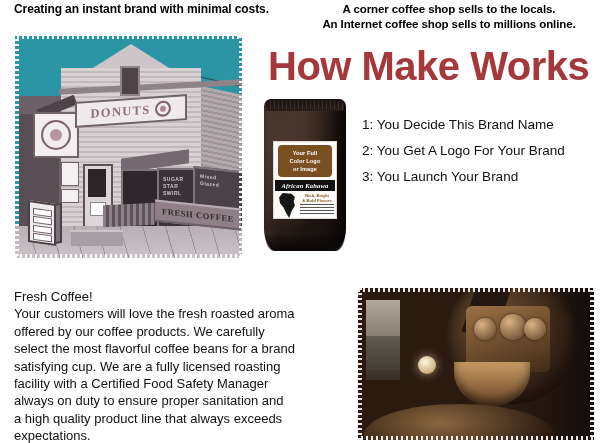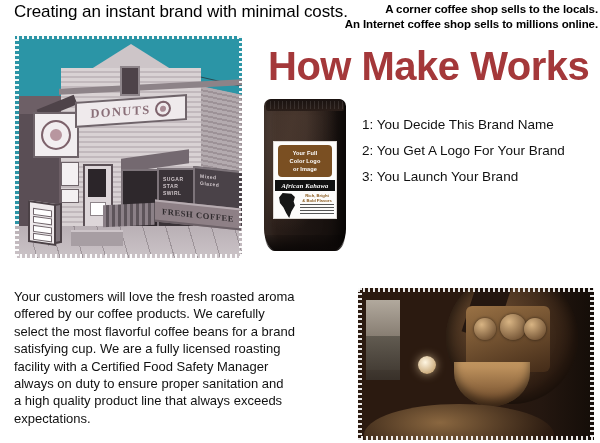--- a/index.html
+++ b/index.html
@@ -9,26 +9,26 @@
     font-family:"Liberation Sans", sans-serif;
     color:#000;
     overflow:hidden;
     position:relative;
   }
   .page{position:relative;width:600px;height:443px;}
 
   
   .hdr-left{
     position:absolute;left:14px;top:2px;
-    font-size:17px;font-weight:normal;letter-spacing:-0.1px;
+    font-size:12px;font-weight:bold;letter-spacing:-0.1px;
     white-space:nowrap;
   }
   .hdr-right{
     position:absolute;left:300px;top:2px;width:298px;
-    text-align:right;font-size:11.5px;font-weight:bold;
+    text-align:center;font-size:11.5px;font-weight:bold;
     line-height:15px;letter-spacing:-0.1px;
   }
   .hdr-right div{white-space:nowrap;}
 
   
   .shop{
     position:absolute;left:15px;top:36px;width:227px;height:222px;
     overflow:hidden;
   }
   .sky{position:absolute;left:0;top:0;width:100%;height:100%;background:#2b95a6;}
@@ -404,20 +404,21 @@
 
   <div class="title">How Make Works</div>
 
   <div class="steps-list">
     <div>1: You Decide This Brand Name</div>
     <div>2: You Get A Logo For Your Brand</div>
     <div>3: You Launch Your Brand</div>
   </div>
 
   <div class="copy">
+    <div>Fresh Coffee!</div>
     <div>Your customers will love the fresh roasted aroma</div>
     <div>offered by our coffee products.  We carefully</div>
     <div>select the most flavorful coffee beans for a brand</div>
     <div>satisfying cup.  We are a fully licensed roasting</div>
     <div>facility with a Certified Food Safety Manager</div>
     <div>always on duty to ensure proper sanitation and</div>
     <div>a high quality product line that always exceeds</div>
     <div>expectations.</div>
   </div>
 

